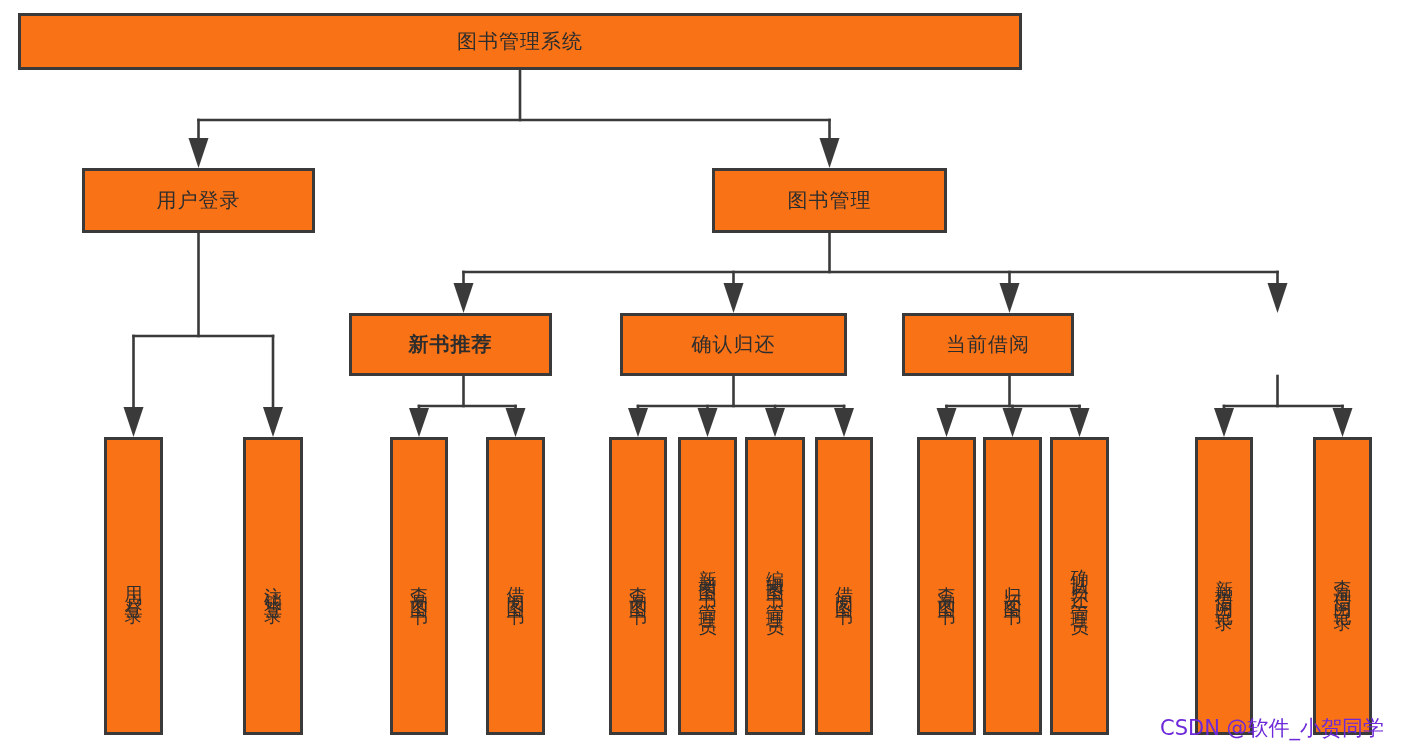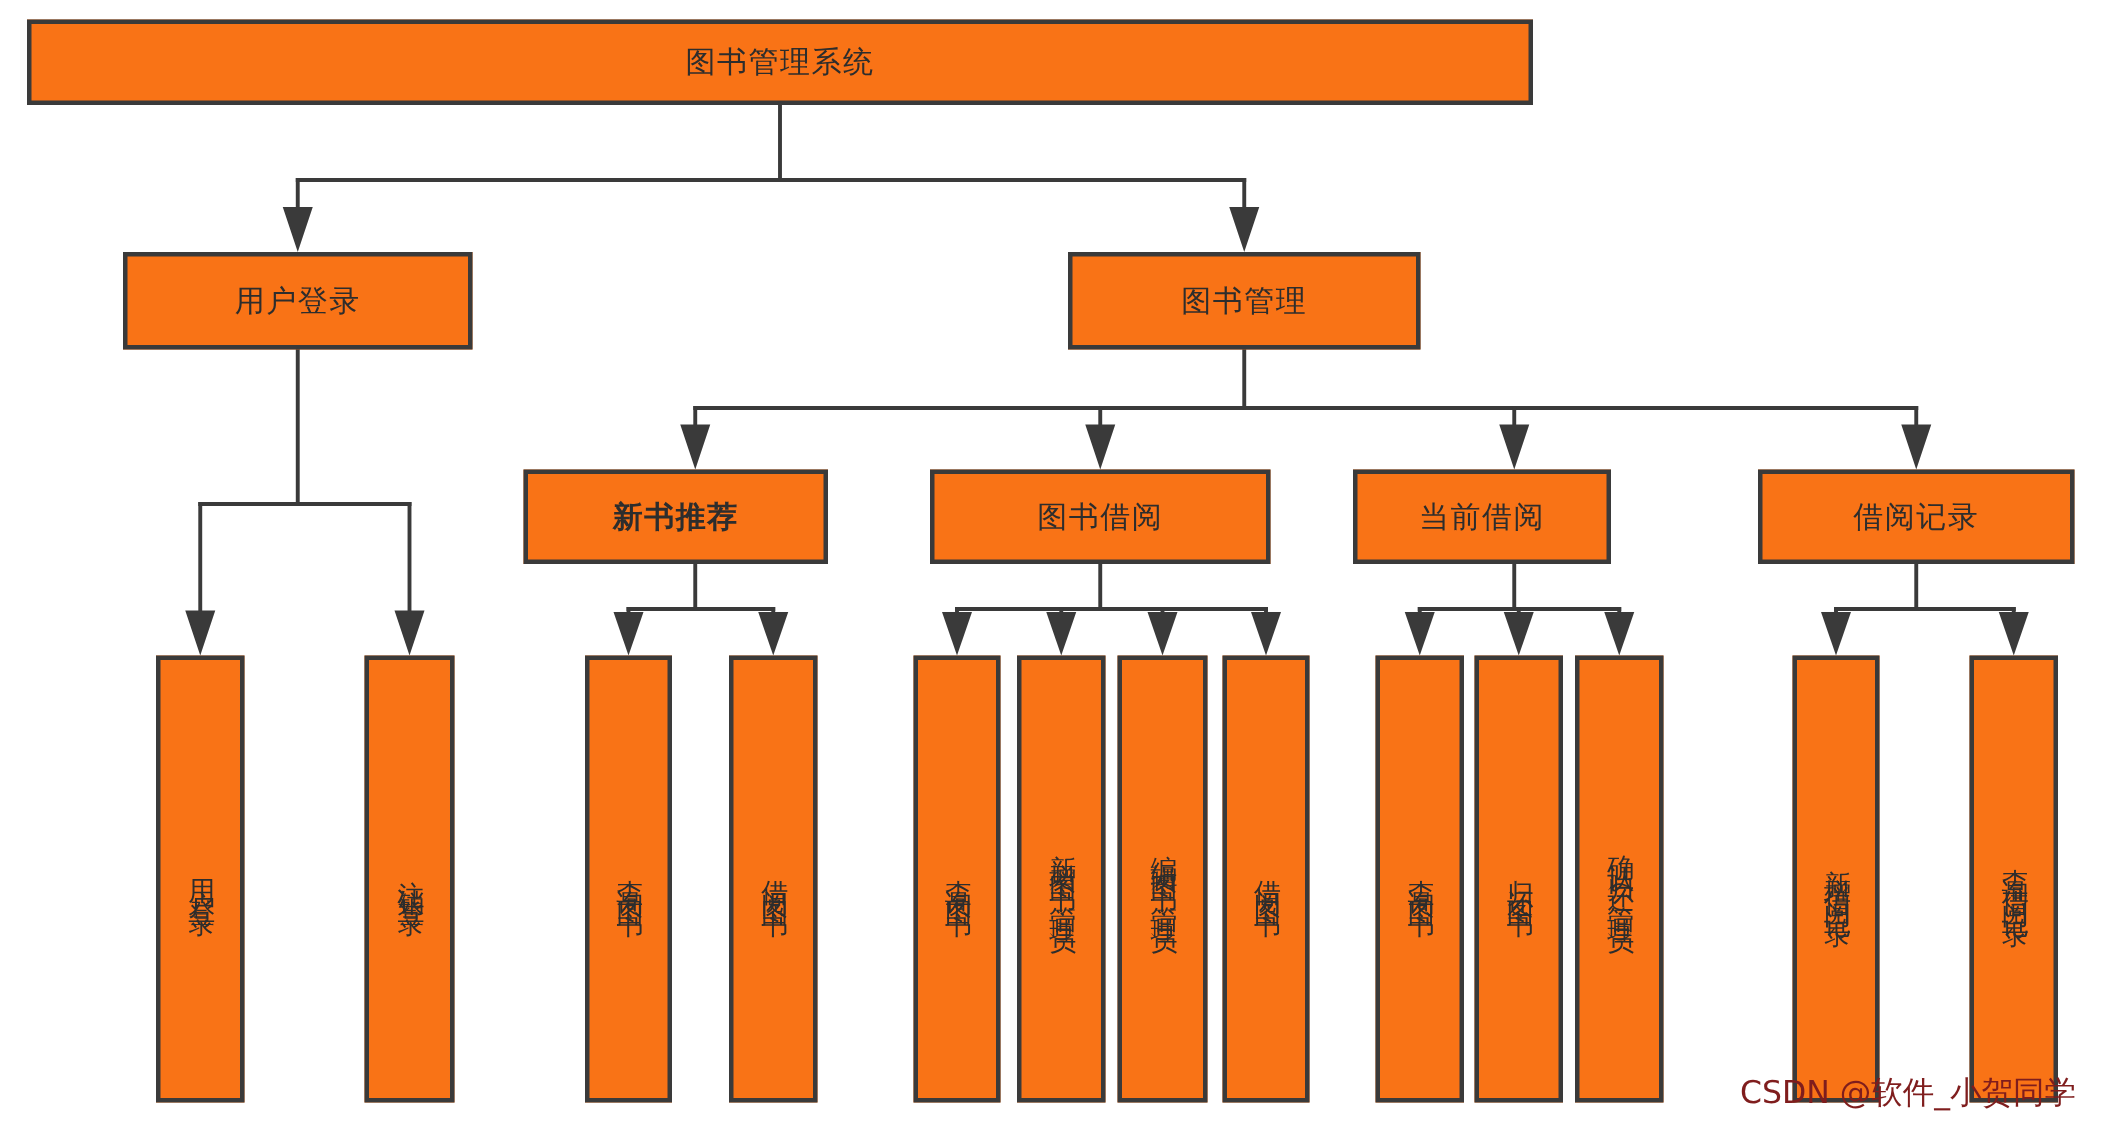--- a/index.html
+++ b/index.html
@@ -116,41 +116,38 @@
       <g>
         <line x1="1277.5" y1="376" x2="1277.5" y2="406" stroke="#3a3a3a" stroke-width="2.6" stroke-linecap="square"></line>
         <line x1="1224" y1="406" x2="1342.5" y2="406" stroke="#3a3a3a" stroke-width="2.6" stroke-linecap="square"></line>
         <line x1="1224" y1="406" x2="1224" y2="416" stroke="#3a3a3a" stroke-width="2.6" stroke-linecap="square"></line>
         <polygon points="1214,408 1234,408 1224,437" fill="#3a3a3a"></polygon>
         <line x1="1342.5" y1="406" x2="1342.5" y2="416" stroke="#3a3a3a" stroke-width="2.6" stroke-linecap="square"></line>
         <polygon points="1332.5,408 1352.5,408 1342.5,437" fill="#3a3a3a"></polygon>
       </g>
     </svg>
 
-  <div id="watermark" style="color: #7f1d1d;">CSDN @软件_小贺同学</div>
+  <div id="watermark" style="color: #6d28d9;">CSDN @软件_小贺同学</div>
 <div class="node h" style="left: 18px; top: 13px; width: 1004px; height: 57px;">
       <span>图书管理系统</span>
     </div>
     <div class="node h" style="left: 82px; top: 168px; width: 233px; height: 65px;">
       <span>用户登录</span>
     </div>
     <div class="node h" style="left: 712px; top: 168px; width: 235px; height: 65px;">
       <span>图书管理</span>
     </div>
     <div class="node h" style="left: 349px; top: 313px; width: 203px; height: 63px; font-weight: bold;">
       <span>新书推荐</span>
     </div>
     <div class="node h" style="left: 620px; top: 313px; width: 227px; height: 63px;">
-      <span>图书借阅</span>
+      <span>确认归还</span>
     </div>
     <div class="node h" style="left: 902px; top: 313px; width: 172px; height: 63px;">
       <span>当前借阅</span>
-    </div>
-    <div class="node h" style="left: 1172px; top: 313px; width: 211px; height: 63px;">
-      <span>借阅记录</span>
     </div>
     <div class="node v" style="left: 104px; top: 437px; width: 59px; height: 298px;">
       <span>用户登录</span>
     </div>
     <div class="node v" style="left: 243px; top: 437px; width: 60px; height: 298px;">
       <span>注销登录</span>
     </div>
     <div class="node v" style="left: 390px; top: 437px; width: 58px; height: 298px;">
       <span>查询图书</span>
     </div>

